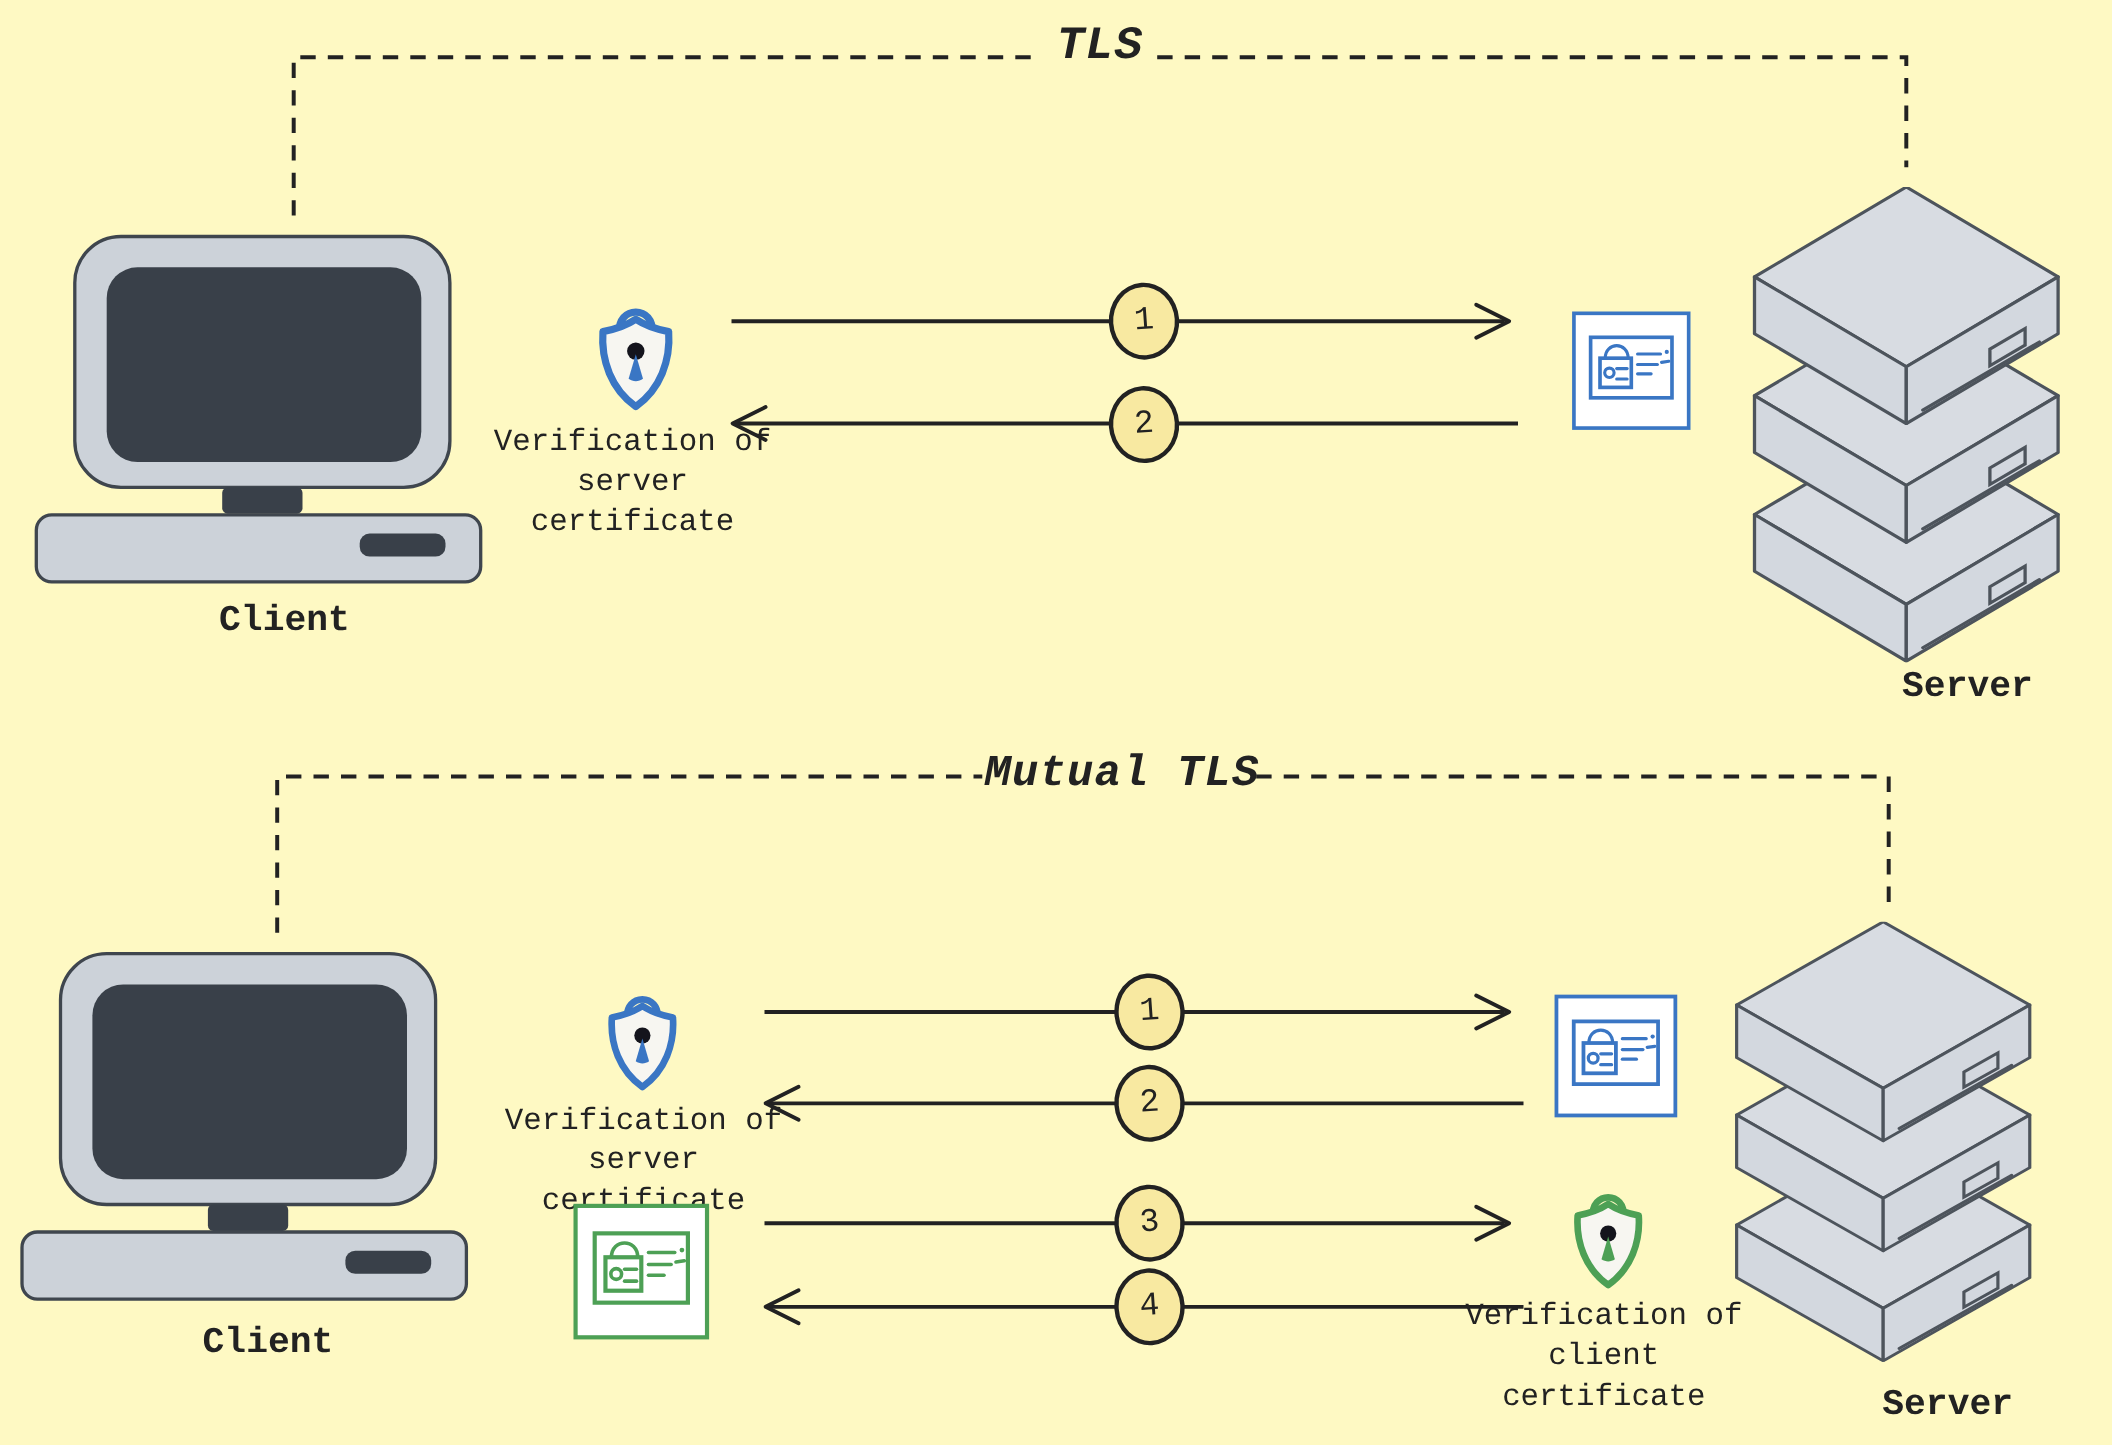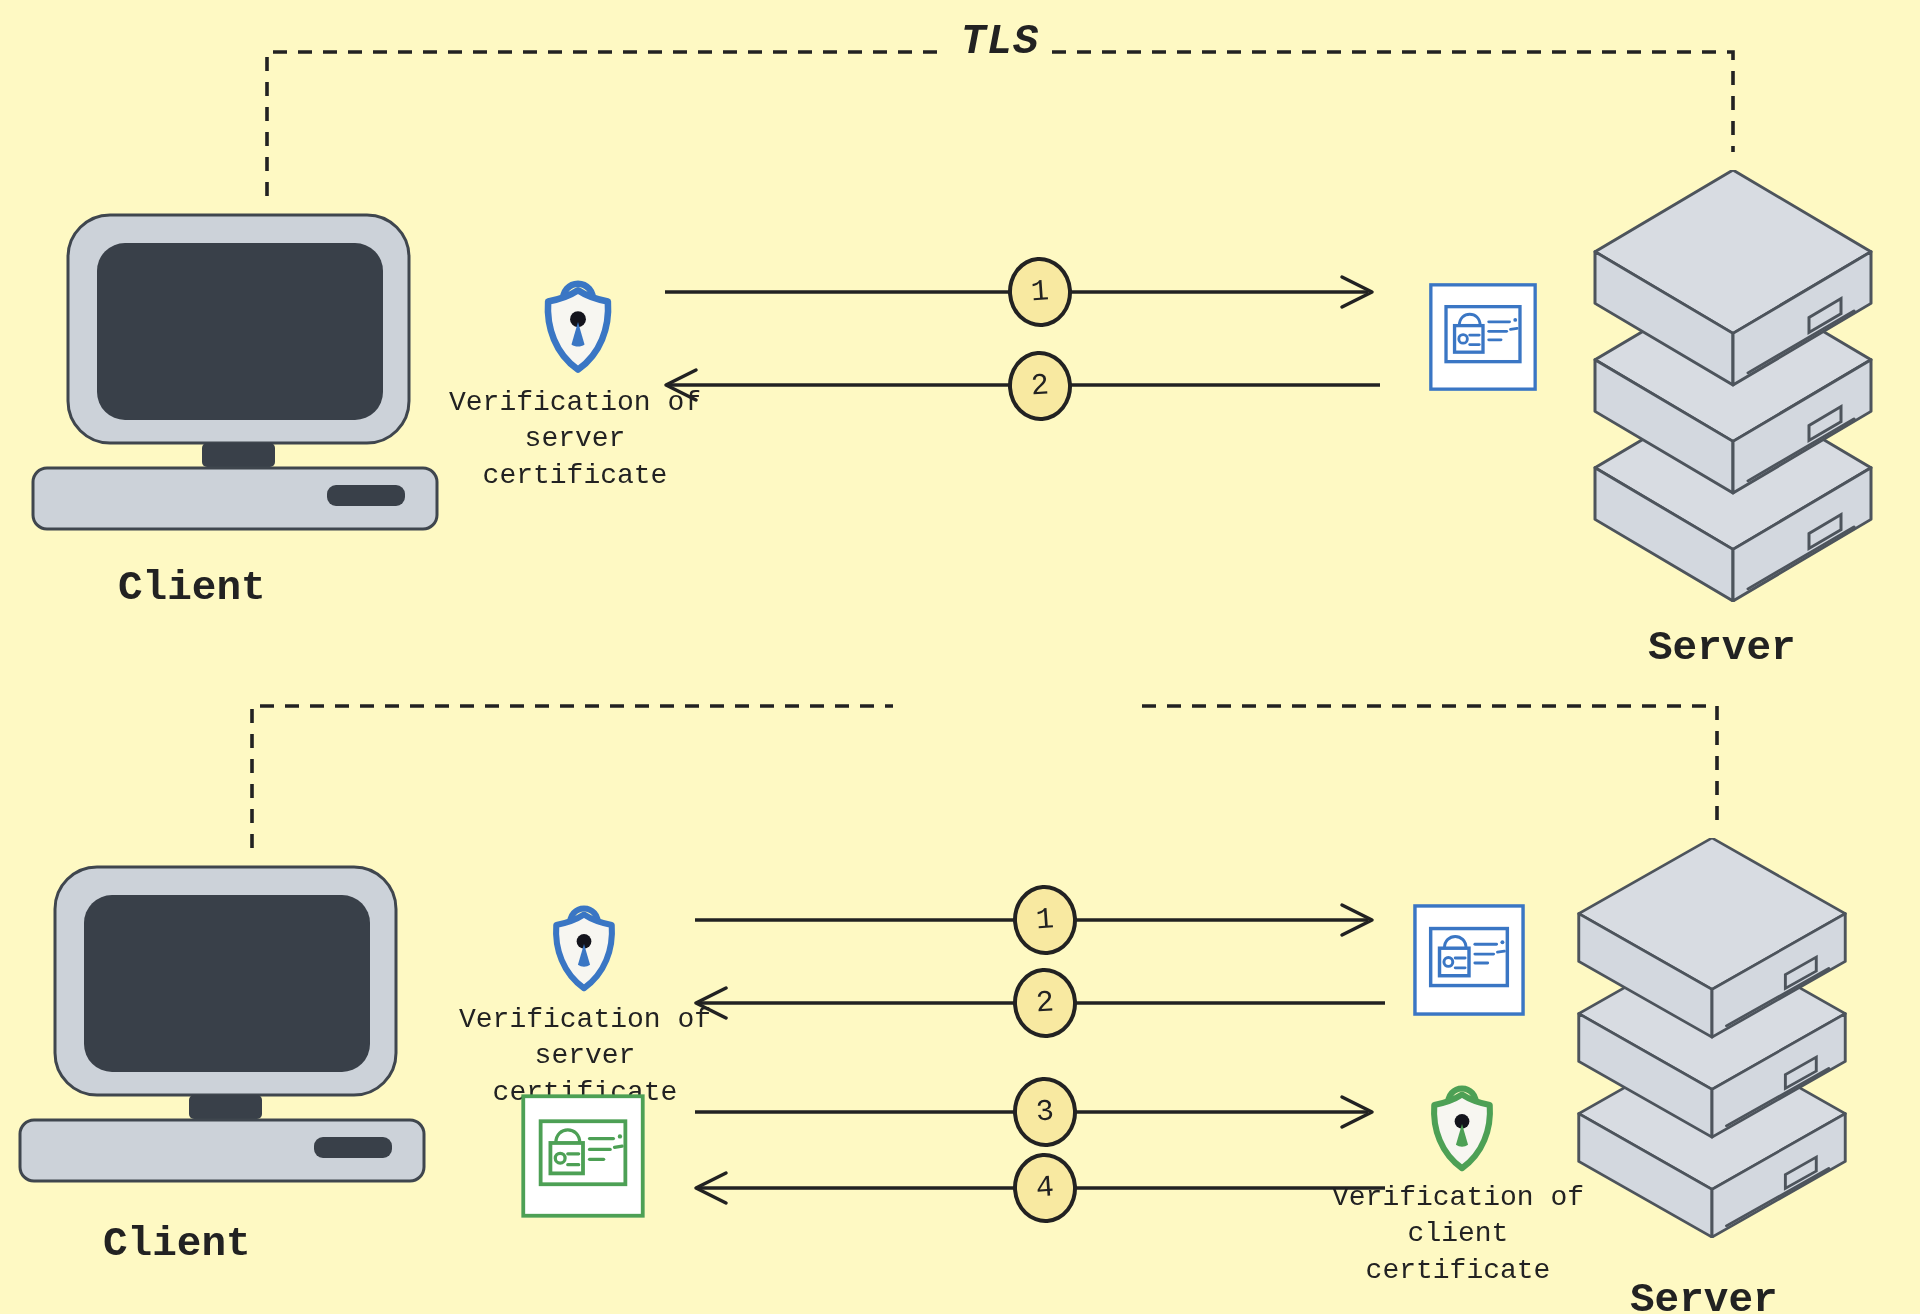--- a/index.html
+++ b/index.html
@@ -5,21 +5,21 @@
   html,body { margin:0; padding:0; background:#ffffff; }
   .canvas {
     position:relative; width:1920px; height:1314px; background:#fef9c3;
     font-family:Liberation Mono, monospace; color:var(--ink,#222222); overflow:hidden;
   }
   .abs { position:absolute; }
   svg.abs { display:block; }
 
   
   .title { position:absolute; text-align:center; font-weight:bold; font-style:italic; letter-spacing:1px; }
-  .device-label { position:absolute; text-align:left; font-weight:bold; font-size:41px;margin-top:19px; }
+  .device-label { position:absolute; text-align:right; font-weight:bold; font-size:33px; }
   .note { position:absolute; text-align:center; font-size:28px; line-height:1.3; font-weight:400; }
 
   
   .badge {
     position:absolute; width:64px; height:70px; box-sizing:border-box;
     border:4px solid var(--ink,#222); border-radius:50%;
     background:var(--badge_fill,#f8e9a1);
     display:flex; align-items:center; justify-content:center;
     font-size:30px; font-weight:400; transform:rotate(-4deg);
   }
@@ -163,20 +163,21 @@
     <g>
       <polygon class="sv-top" points="145,0 283,87 145,174 7,87"></polygon>
       <polygon class="sv-face" points="7,87 145,174 145,229 7,142"></polygon>
       <polygon class="sv-face" points="283,87 145,174 145,229 283,142"></polygon>
       <line class="sv-det" x1="160" y1="216" x2="266" y2="150"></line>
       <polygon class="sv-det" points="221,157 253,137 253,153 221,173"></polygon>
     </g>
   </svg>
   <div class="device-label" style="left:1648px; top:606px; width:200px;">Server</div>
 
+  <div class="title" style="left:870px; top:682px; width:300px; font-size:40px;">Mutual TLS</div>
 
   <svg class="abs" style="left:17px; top:864px" width="410" height="320" viewBox="0 0 410 320">
     <rect class="mon-frame" x="38" y="3" width="341" height="228" rx="42"></rect>
     <rect class="mon-dark" x="67" y="31" width="286" height="177" rx="28"></rect>
     <rect class="mon-dark" x="172" y="231" width="73" height="24" rx="5"></rect>
     <rect class="mon-frame" x="3" y="256" width="404" height="61" rx="14"></rect>
     <rect class="mon-dark" x="297" y="273" width="78" height="21" rx="9"></rect>
   </svg>
   <div class="device-label" style="left:103px; top:1202px; width:200px;">Client</div>
 

